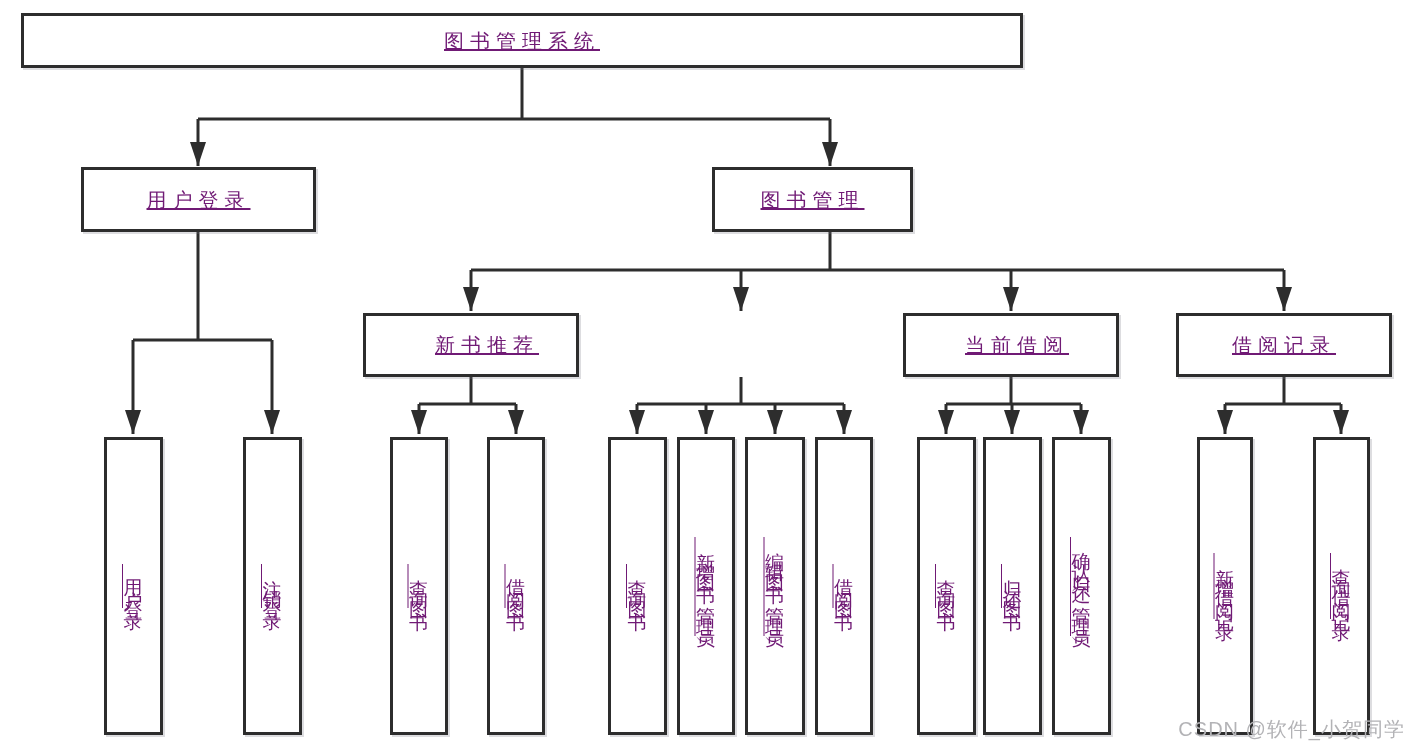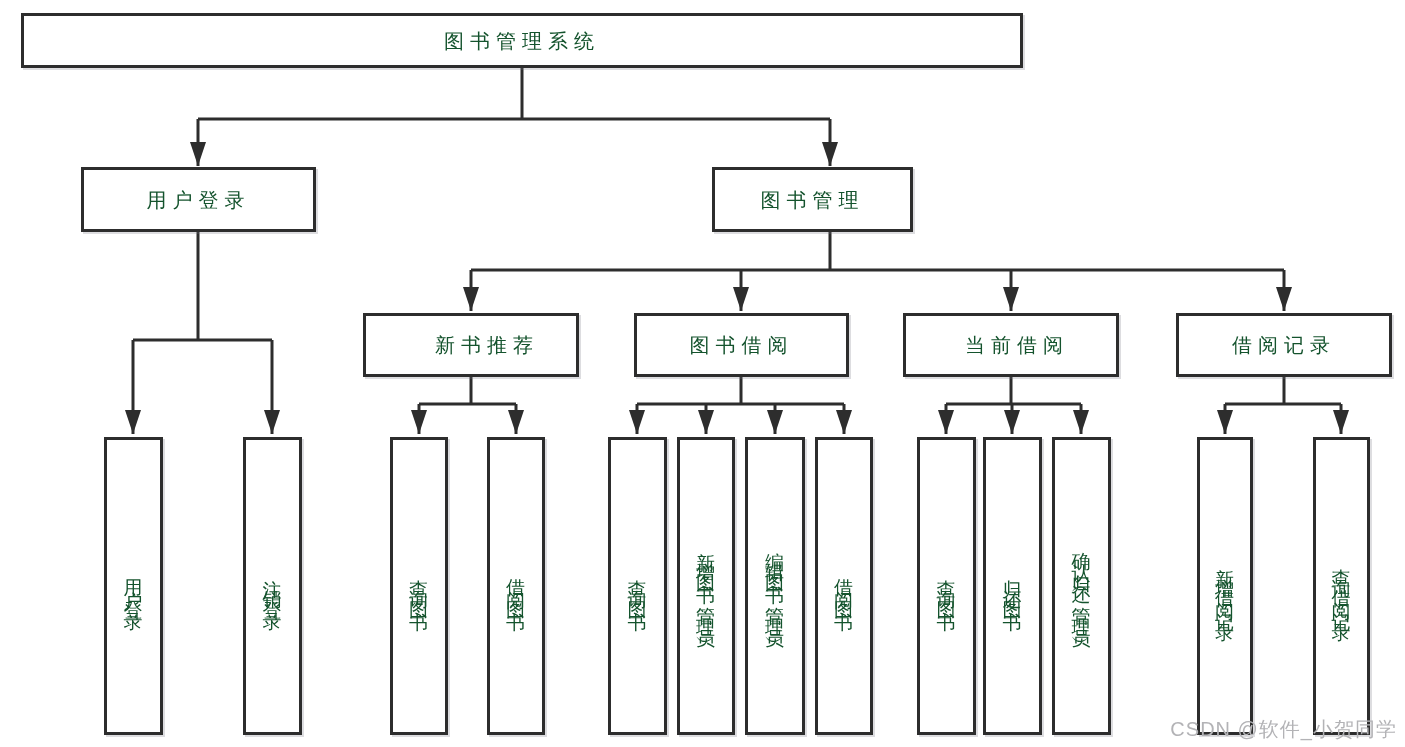--- a/index.html
+++ b/index.html
@@ -17,39 +17,40 @@
     width: 1405px; height: 747px;
   }
   .node {
     position: absolute;
     box-sizing: border-box;
     border: 3px solid #2d2d2d;
     background: #ffffff;
     display: flex;
     align-items: center;
     justify-content: center;
-    color: #14532d;
+    color: #701a75;
     box-shadow: 2px 2px 0 rgba(120,120,130,0.25);
+    text-decoration: underline;
   }
   .hnode .label {
     font-size: 20px;
     letter-spacing: 6px;
     white-space: nowrap;
     line-height: 1;
   }
   .vnode .vlabel {
     writing-mode: vertical-lr;
     text-orientation: mixed;
     font-size: 19px;
     letter-spacing: 11px;
     line-height: 1;
   }
   .watermark {
     position: absolute;
-    right: 8px;
+    right: 0;
     bottom: 4px;
     font-size: 20px;
     letter-spacing: 1px;
     color: #b3b3b6;
     white-space: nowrap;
   }
 </style>
 </head>
 <body>
 
@@ -108,23 +109,20 @@
   <div class="node hnode" style="left:81px; top:167px; width:235px; height:65px;">
     <span class="label">用户登录</span>
   </div>
   <div class="node hnode" style="left:712px; top:167px; width:201px; height:65px;">
     <span class="label">图书管理</span>
   </div>
 
   <div class="node hnode" style="left:363px; top:313px; width:216px; height:64px;padding-left:32px;">
     <span class="label">新书推荐</span>
   </div>
-  <div class="node hnode" style="left:634px; top:313px; width:215px; height:64px;">
-    <span class="label">图书借阅</span>
-  </div>
   <div class="node hnode" style="left:903px; top:313px; width:216px; height:64px;padding-left:12px;">
     <span class="label">当前借阅</span>
   </div>
   <div class="node hnode" style="left:1176px; top:313px; width:216px; height:64px;">
     <span class="label">借阅记录</span>
   </div>
 
   <div class="node vnode" style="left:104px; top:437px; width:59px; height:298px;">
     <span class="vlabel">用户登录</span>
   </div>

